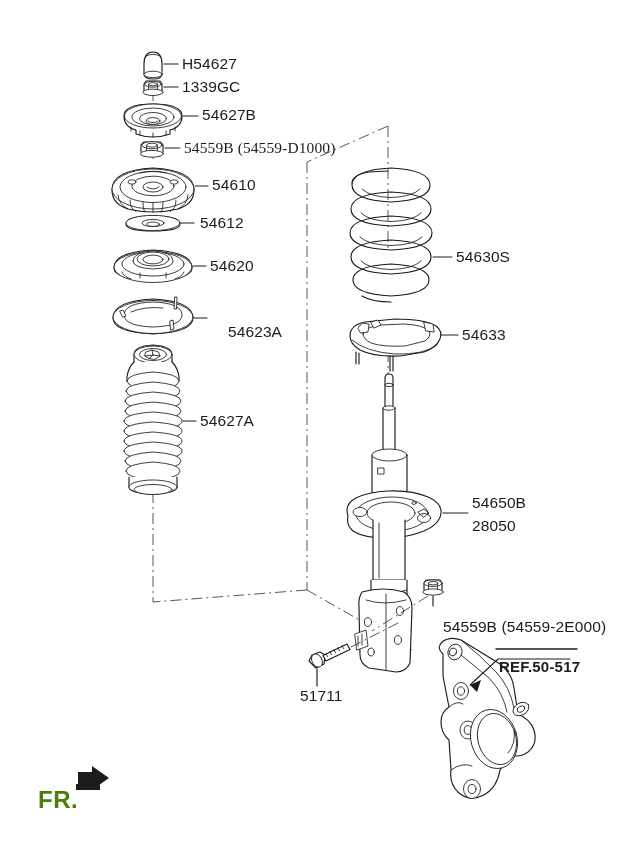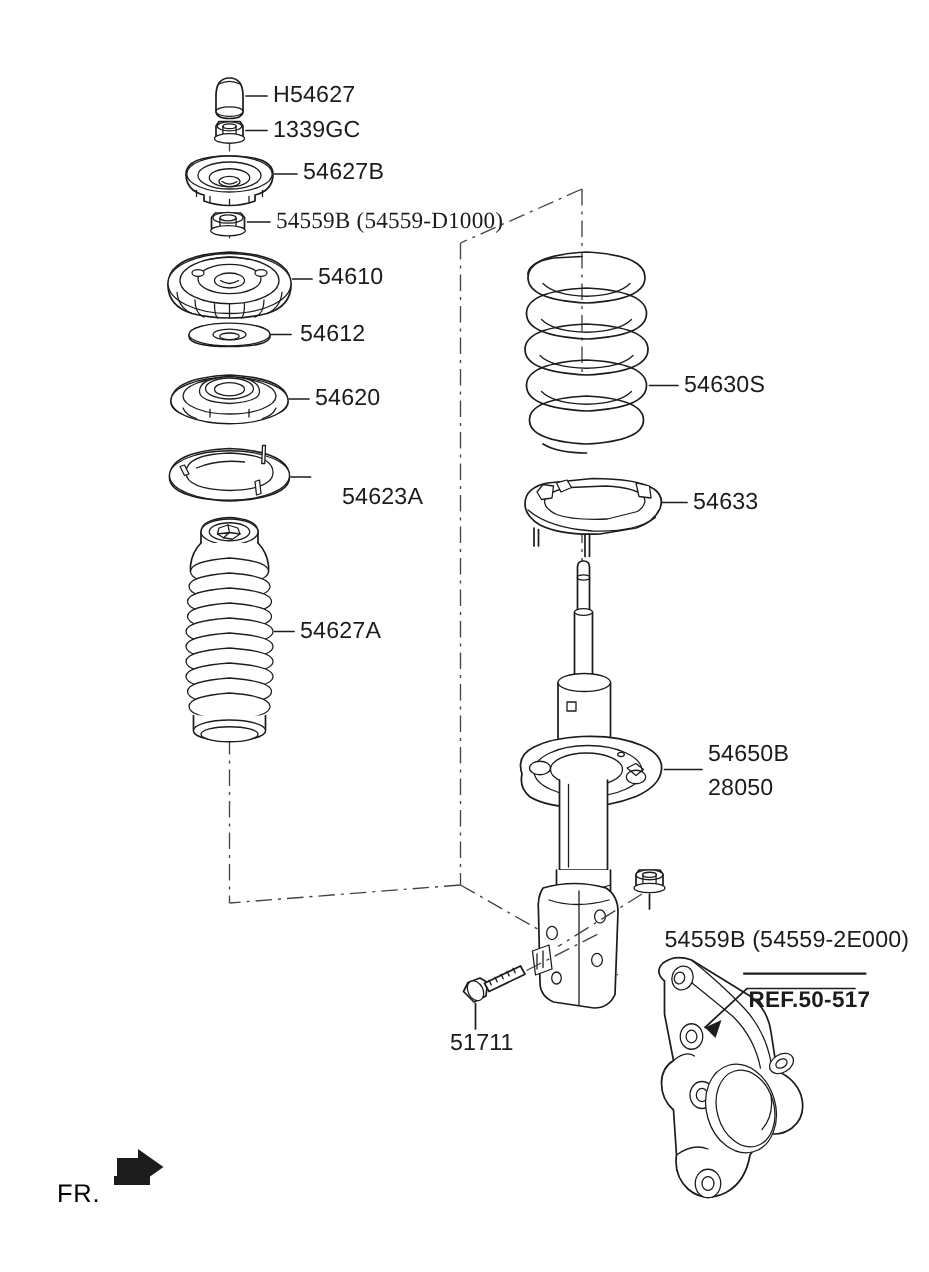--- a/index.html
+++ b/index.html
@@ -32,23 +32,23 @@
     white-space: nowrap;
     letter-spacing: 0.1px;
     line-height: 1.05;
   }
   .lbl-ref {
     font-weight: bold;
     font-size: 15px;
     letter-spacing: 0.2px;
   }
   .lbl-fr {
-    font-size: 17px;
-    font-weight: normal;
-    color: #000000;
+    font-size: 24px;
+    font-weight: bold;
+    color: #4d7c0f;
     letter-spacing: 0.5px;
   }
 </style>
 </head>
 <body>
 
 <div id="canvas">
 
   <svg class="layer" viewBox="0 0 619 848">
     <defs>

